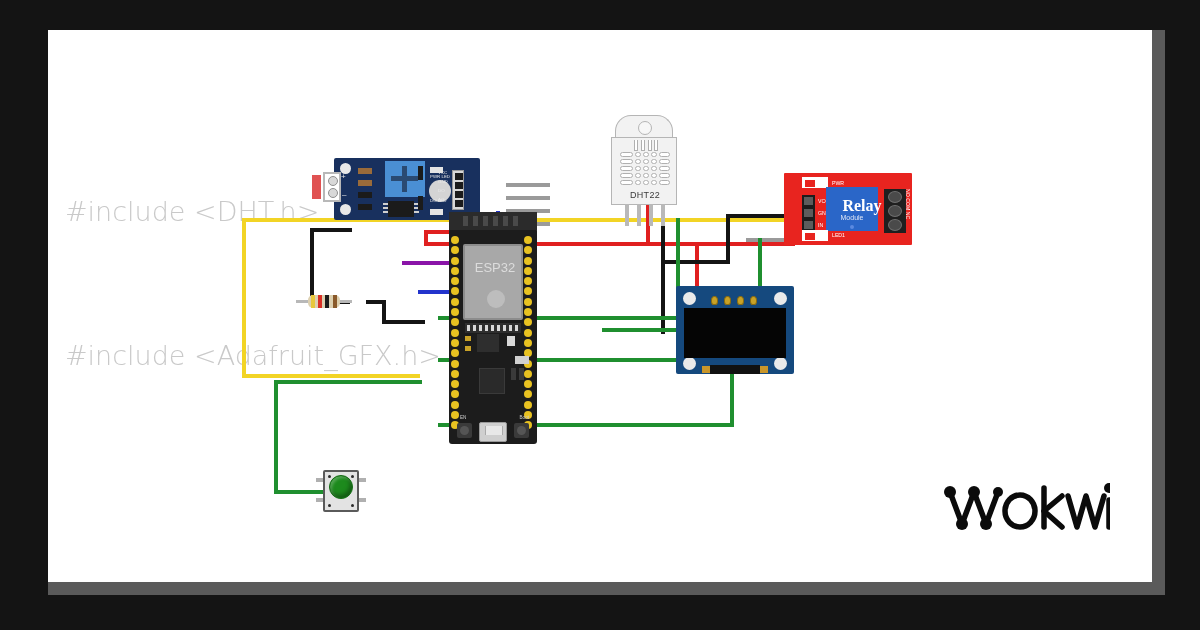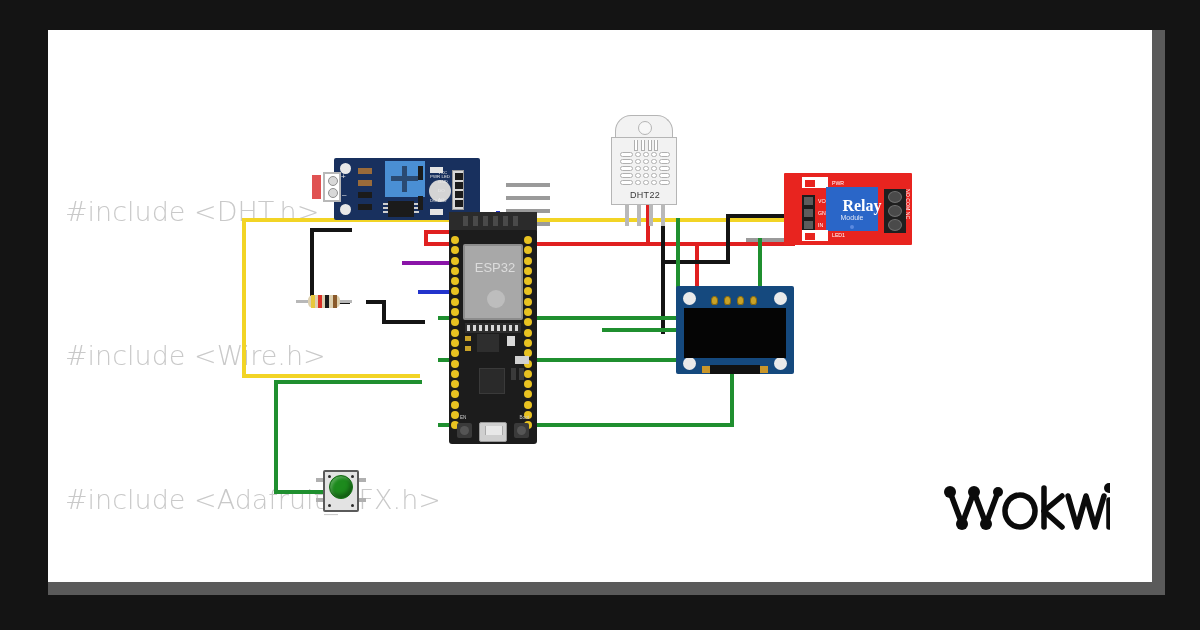--- a/index.html
+++ b/index.html
@@ -186,21 +186,20 @@
 <body>
 
 <div id="root">
 
   <div class="frame-shadow"></div>
 
   <div class="canvas">
 
     <div class="code">
       <div>#include &lt;DHT.h&gt;</div>
-      <div>#include &lt;Wire.h&gt;</div>
       <div>#include &lt;Adafruit_GFX.h&gt;</div>
       
       
       
       
       
       
       
       
     </div>

